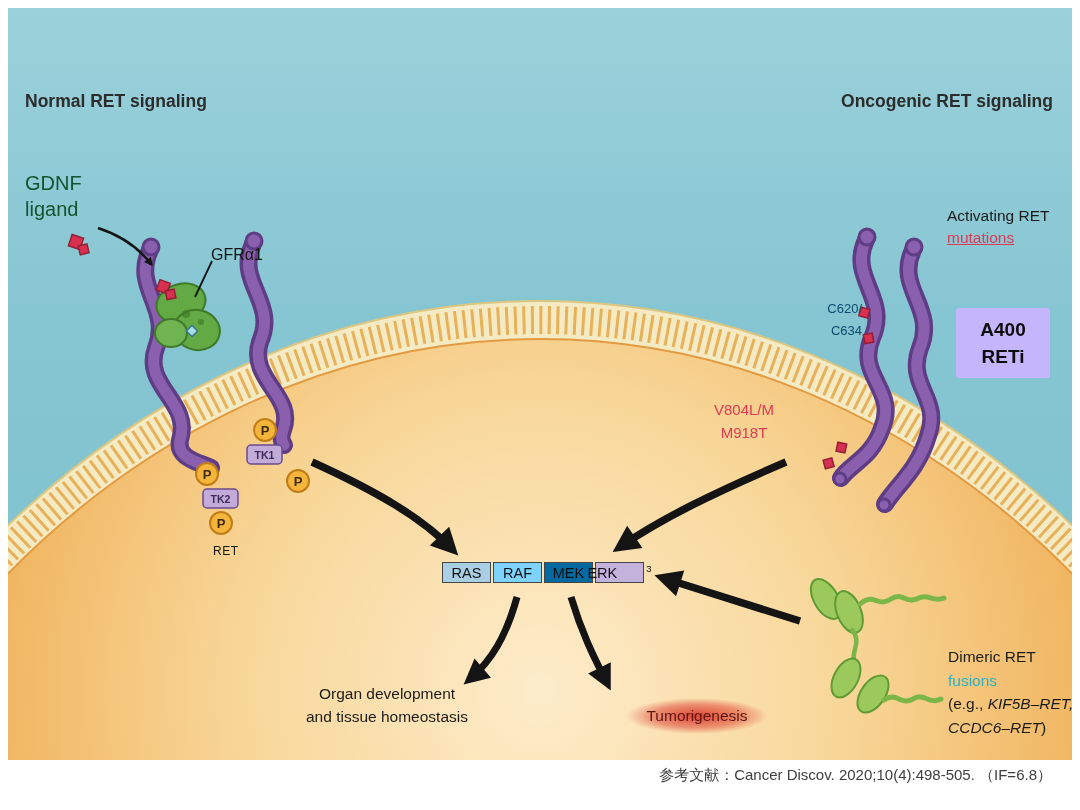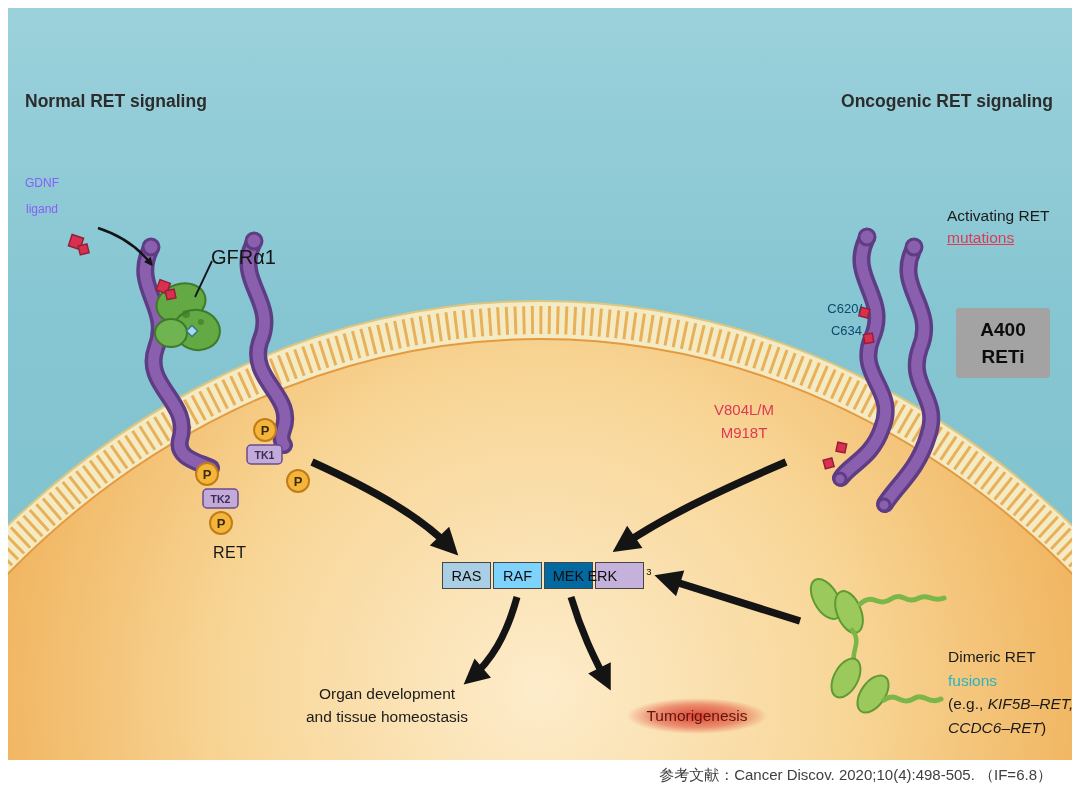--- a/index.html
+++ b/index.html
@@ -6,32 +6,32 @@
   html,body { width:1080px; height:810px; background:#ffffff; font-family:"Liberation Sans", sans-serif; }
   .stage { position:relative; width:1080px; height:810px; overflow:hidden; }
   .panel { position:absolute; left:8px; top:8px; width:1064px; height:752px;
            background:linear-gradient(180deg,#9bd1db 0%,#86c6d2 40%,#7cc0cd 100%); overflow:hidden; }
   .panel svg { position:absolute; left:0; top:0; }
   svg text { font-family:"Liberation Sans", sans-serif; }
 
   .label { position:absolute; color:#1b1b1b; white-space:nowrap; }
   .t-normal { left:25px; top:91px; font-size:17.5px; font-weight:700; color:#2c2c2c; }
   .t-onco   { right:27px; top:91px; font-size:17.5px; font-weight:700; color:#2c2c2c; text-align:right; }
-  .gdnf { left:25px; top:170px; font-size:12px; line-height:26px; color:#8b5cf6;text-align:center; }
-  .gfra { left:211px; top:246px; font-size:20px; color:#151515; }
-  .ret  { left:213px; top:544px; font-size:16px; letter-spacing:.5px; color:#151515; }
+  .gdnf { left:25px; top:170px; font-size:20px; line-height:26px; color:#14532d; }
+  .gfra { left:211px; top:246px; font-size:16px; color:#151515; }
+  .ret  { left:213px; top:544px; font-size:12px; letter-spacing:.5px; color:#151515; }
   .activating { left:947px; top:205px; font-size:15.5px; line-height:22px; color:#1b1b1b; }
   .red  { color:#dd3a55;text-decoration:underline; }
   .site1 { left:798px; top:298px; width:64px; text-align:right; font-size:13px; line-height:22px; color:#0c4a6e; }
   .site2 { left:700px; top:398px; width:88px; text-align:center; font-size:15px; line-height:23px; color:#dd3a55; }
-  .inhibitor { left:956px; top:308px; width:94px; height:70px; background:#a3a3a3; border-radius:3px;
+  .inhibitor { left:956px; top:308px; width:94px; height:70px; background:#c4b5fd; border-radius:3px;
                display:flex; flex-direction:column; align-items:center; justify-content:center; gap:5px;
                font-size:19px; font-weight:700; color:#0c0c0c; }
   .cascade { left:442px; top:562px; display:flex; gap:2px; }
-  .cbox { width:49px; height:27px; border:1.7px solid #454545; display:flex; align-items:center; justify-content:center;
+  .cbox { width:49px; height:21px; border:1.7px solid #454545; display:flex; align-items:center; justify-content:center;
           font-size:14.5px; font-weight:500; color:#101010; }
   .cbox sup { font-size:9.5px; position:relative; top:-4px; margin-left:1px; }
   .box-ras { background:#aacfe4; }
   .box-raf { background:#7dd3fc; }
   .box-mek { background:#0369a1; }
   .box-erk { background:#c5b2dc;gap:28px; }
   .organ { left:294px; top:682px; width:186px; text-align:center; font-size:15.5px; line-height:23px; color:#1b1b1b; }
   .tumor-wrap { left:603px; top:692px; width:188px; height:48px; display:flex; align-items:center; justify-content:center;
                 background:radial-gradient(ellipse 50% 50% at center, rgba(214,32,22,.8) 0%, rgba(214,32,22,.42) 48%, rgba(214,32,22,0) 75%); }
   .tumor-text { font-size:15.5px; color:#5e1410; }

